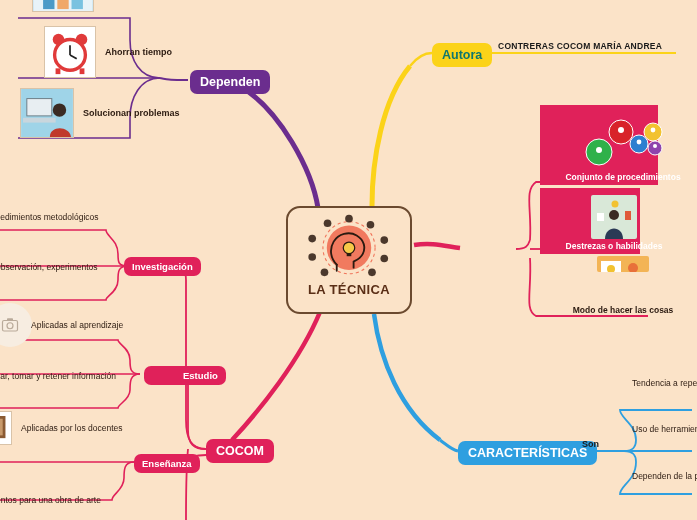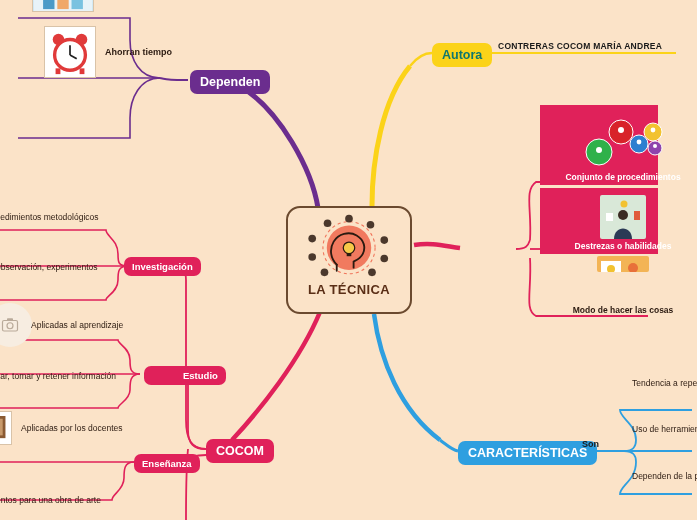--- a/index.html
+++ b/index.html
@@ -245,20 +245,32 @@
         <circle cx="26" cy="29" r="16" fill="#fff" stroke="#e03a3a" stroke-width="3.5"></circle>
         <line x1="26" y1="29" x2="26" y2="19" stroke="#222" stroke-width="1.8"></line>
         <line x1="26" y1="29" x2="33" y2="33" stroke="#222" stroke-width="1.8"></line>
         <rect x="11" y="43" width="5" height="6" fill="#e03a3a"></rect>
           <rect x="36" y="43" width="5" height="6" fill="#e03a3a"></rect>
       </svg>
     </div>
     <span class="lbl">Ahorran tiempo</span>
   </div>
 
+  <div class="leftitem" style="left:20px; top:88px;">
+    <div class="thumb" style="width:54px;height:50px;">
+      <svg viewBox="0 0 54 50" width="52" height="48">
+        <rect width="54" height="50" fill="#9fd4e8"></rect>
+        <rect x="6" y="10" width="26" height="18" fill="#e8eef2" stroke="#6b7c85"></rect>
+        <rect x="2" y="30" width="34" height="5" fill="#c9d6dd"></rect>
+        <circle cx="40" cy="22" r="7" fill="#3b2b23"></circle>
+        <path d="M30,50 C30,38 50,38 52,50 Z" fill="#c0392b"></path>
+      </svg>
+    </div>
+    <span class="lbl">Solucionan problemas</span>
+  </div>
 
   <div class="pill lg pill-autora" style="left:432px; top:43px;">
     <span>Autora</span>
   </div>
   <div class="author-name" style="left:498px; top:41px;">CONTRERAS COCOM MARÍA ANDREA</div>
 
 
   <div class="imgcard" style="left:540px; top:105px; width:118px; height:80px;">
     <div class="thumb" style="width:108px;height:56px;">
       <svg viewBox="0 0 108 56" width="108" height="56">
@@ -274,21 +286,21 @@
             <circle cx="52" cy="16" r="3"></circle>
           <circle cx="70" cy="28" r="2.4"></circle>
             <circle cx="84" cy="16" r="2.4"></circle>
             <circle cx="86" cy="32" r="2"></circle>
         </g>
       </svg>
     </div>
     <div class="cap">Conjunto de procedimientos</div>
   </div>
 
-  <div class="imgcard" style="left:540px; top:188px; width:118px; height:66px;">
+  <div class="imgcard" style="left:540px; top:188px; width:100px; height:66px;">
     <div class="thumb" style="width:46px;height:44px;">
       <svg viewBox="0 0 46 44" width="46" height="44">
         <rect width="46" height="44" fill="#d9e8d8"></rect>
         <circle cx="23" cy="20" r="5" fill="#3b2b23"></circle>
         <path d="M14,44 C14,30 32,30 32,44 Z" fill="#2b3a55"></path>
         <circle cx="24" cy="9" r="3.5" fill="#f2c230"></circle>
         <rect x="6" y="18" width="7" height="8" fill="#fff"></rect>
         <rect x="34" y="16" width="6" height="9" fill="#e05a3a"></rect>
       </svg>
     </div>

